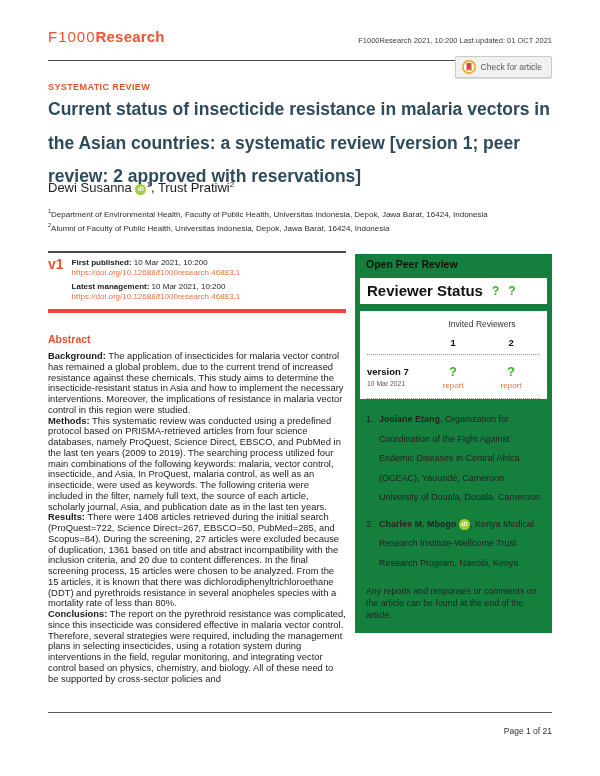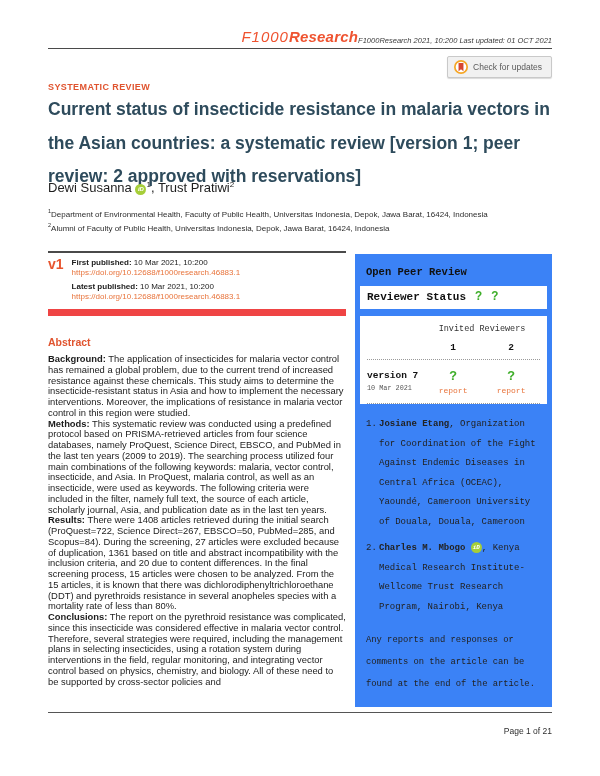--- a/index.html
+++ b/index.html
@@ -1,20 +1,20 @@
 <!DOCTYPE html>
 <html><head>
 <meta charset="utf-8">
 <style>
   * { margin:0; padding:0; box-sizing:border-box; }
   html,body { width:600px; height:776px; background:#fff; font-family:"Liberation Sans", sans-serif; color:#222; }
   .page { position:relative; width:600px; height:776px; overflow:hidden; background:#fff; }
 
   
-  .header { position:absolute; top:28px; left:48px; right:48px; display:flex; justify-content:flex-end; align-items:flex-end; border-bottom:1.5px solid #4a4a4a; padding-bottom:3px;font-style:italic; }
+  .header { position:absolute; top:28px; left:48px; right:48px; display:flex; justify-content:space-between; align-items:flex-end; border-bottom:1.5px solid #4a4a4a; padding-bottom:15px; }
   .logo { font-size:15px; color:#ef5330; letter-spacing:0.2px; }
   .logo .l1 { font-weight:400; letter-spacing:1px; }
   .logo .l2 { font-weight:700; }
   .header-meta { font-size:7.5px; color:#3c3c3c; }
 
   
   .badge { position:absolute; top:56px; right:48px; display:flex; align-items:center; gap:5px; background:#f1f1f1; border:1px solid #c9c9c9; border-radius:2px; padding:3px 9px 3px 6px; box-shadow:0 1px 1px rgba(0,0,0,.15); cursor:pointer; }
   .badge-label { font-size:8.5px; color:#5a5a5a; }
 
   
@@ -25,57 +25,57 @@
   .orcid { display:inline-block; width:11px; height:11px; border-radius:50%; background:#a6ce39; color:#fff; font-size:6px; font-weight:700; text-align:center; line-height:11px; vertical-align:1px; font-style:italic; }
   .affils { position:absolute; top:206px; left:48px; right:48px; font-size:8px; line-height:10.5px; color:#2c2c2c; }
   .affils sup { font-size:5.5px; }
 
   
   .columns { position:absolute; top:251px; left:48px; right:48px; display:flex; }
   .col-left { width:298px; }
   .col-right { width:197px; margin-left:auto; }
 
   
-  .vbox { border-top:2px solid #4a4a4a; border-bottom:7px solid #ef4444; padding:5px 0 7px; display:flex; gap:8px; }
+  .vbox { border-top:2px solid #4a4a4a; border-bottom:4px solid #ef4444; padding:5px 0 7px; display:flex; gap:8px; }
   .vnum { color:#e8552f; font-weight:700; font-size:14px; line-height:13px; }
   .vrows { font-size:8px; line-height:10px; }
   .vrow + .vrow { margin-top:4px; }
   .vlabel { font-weight:700; }
   .doi-link { color:#e8743c; text-decoration:none; display:inline-block; cursor:pointer; }
 
   
   .abstract-h { margin-top:20px; color:#e0542f; font-weight:700; font-size:10.5px; }
   .abstract-body { margin-top:6px; font-size:9.4px; line-height:10.75px; color:#1c1c1c; }
   .abs-label { font-weight:700; }
 
   
-  .pr-panel { background:#3b82f6; padding:12px 9px 12px; margin-top:3px;font-family:Liberation Mono, monospace; }
+  .pr-panel { background:#15803d; padding:4px 9px 12px; margin-top:3px; }
   .pr-title { font-size:10.5px; font-weight:700; color:#111; padding:0 2px; }
   .status-band { background:#fff; margin:8px -4px 0; padding:4px 7px 5px; display:flex; align-items:center; }
-  .status-label { font-size:11px; font-weight:700; color:#111; }
+  .status-label { font-size:15px; font-weight:700; color:#111; }
   .qmark { color:#3fae2a; font-weight:700; font-size:12px; }
   .status-band .qmark { margin-left:9px; }
   .invited-box { background:#fff; margin:7px -4px 0; padding:8px 7px 0; }
   .inv-head { margin-left:33%; text-align:center; font-size:8.5px; color:#333; }
   .inv-cols { display:flex; margin-top:8px; padding-bottom:6px; border-bottom:1px dotted #9a9a9a; }
   .inv-spacer { width:33%; }
   .inv-col { flex:1; text-align:center; font-size:9.5px; font-weight:700; color:#111; }
   .ver-row { display:flex; align-items:center; padding:7px 0 8px; border-bottom:1px dotted #9a9a9a; }
   .ver-cell { width:33%; }
   .ver-name { font-size:9.5px; font-weight:700; color:#111; }
   .ver-date { font-size:6.8px; color:#555; margin-top:3px; }
   .rep-col { flex:1; text-align:center; }
   .rep-col .qmark { font-size:13px; }
   .report-link { display:block; font-size:8px; color:#e8743c; margin-top:1px; text-decoration:none; cursor:pointer; }
   .reviewers { margin-top:11px; padding:0 2px; }
   .reviewer { position:relative; padding-left:13px; font-size:9px; line-height:19.5px; color:#222; margin-top:7px; }
   .reviewer:first-child { margin-top:0; }
   .rev-num { position:absolute; left:0; top:0; }
   .rev-name { font-weight:700; }
-  .pr-note { margin-top:12px; font-size:8.8px; line-height:22px; color:#222; padding:0 2px; }
+  .pr-note { margin-top:12px; font-size:8.8px; line-height:12px; color:#222; padding:0 2px; }
 
   
   .footer-rule { position:absolute; top:712px; left:48px; right:48px; border-top:1.5px solid #555; }
   .page-num { position:absolute; top:726px; right:48px; font-size:8.5px; color:#2e2e2e; }
 </style>
 </head>
 <body>
 
 <div class="page">
 
@@ -87,21 +87,21 @@
   </div>
 
   <div class="badge">
     <span style="display:inline-flex;">
       <svg width="14" height="14" viewBox="0 0 16 16">
         <circle cx="8" cy="8" r="8" fill="#f5a623"></circle>
         <circle cx="8" cy="8" r="6.1" fill="#ffffff"></circle>
         <path d="M5.2 3.4 h5.6 v9.4 l-2.8 -2.3 l-2.8 2.3 z" fill="#d6452f"></path>
       </svg>
     </span>
-    <span class="badge-label">Check for updates</span>
+    <span class="badge-label">Check for article</span>
   </div>
 
   <div class="type-label">SYSTEMATIC REVIEW</div>
   <h1 class="title">Current status of insecticide resistance in malaria vectors in the Asian countries: a systematic review [version 1; peer review: 2 approved with reservations]</h1>
 
   <div class="authors">
     <span>Dewi Susanna</span>
     <span class="orcid">iD</span><sup>1</sup><span>, </span><span>Trust Pratiwi</span><sup>2</sup>
   </div>
 
@@ -115,21 +115,21 @@
     <div class="col-left">
 
       <div class="vbox">
         <div class="vnum">v1</div>
         <div class="vrows">
           <div class="vrow">
             <span class="vlabel">First published:</span><span> 10 Mar 2021, 10:200</span><br>
             <a class="doi-link">https://doi.org/10.12688/f1000research.46883.1</a>
           </div>
           <div class="vrow">
-            <span class="vlabel">Latest published:</span><span> 10 Mar 2021, 10:200</span><br>
+            <span class="vlabel">Latest management:</span><span> 10 Mar 2021, 10:200</span><br>
             <a class="doi-link">https://doi.org/10.12688/f1000research.46883.1</a>
           </div>
         </div>
       </div>
 
       <div class="abstract-h">Abstract</div>
       <div class="abstract-body">
         <div><span class="abs-label">Background:</span><span> The application of insecticides for malaria vector control has remained a global problem, due to the current trend of increased resistance against these chemicals. This study aims to determine the insecticide-resistant status in Asia and how to implement the necessary interventions. Moreover, the implications of resistance in malaria vector control in this region were studied.</span></div>
         <div><span class="abs-label">Methods:</span><span> This systematic review was conducted using a predefined protocol based on PRISMA-retrieved articles from four science databases, namely ProQuest, Science Direct, EBSCO, and PubMed in the last ten years (2009 to 2019). The searching process utilized four main combinations of the following keywords: malaria, vector control, insecticide, and Asia. In ProQuest, malaria control, as well as an insecticide, were used as keywords. The following criteria were included in the filter, namely full text, the source of each article, scholarly journal, Asia, and publication date as in the last ten years.</span></div>
         <div><span class="abs-label">Results:</span><span> There were 1408 articles retrieved during the initial search (ProQuest=722, Science Direct=267, EBSCO=50, PubMed=285, and Scopus=84). During the screening, 27 articles were excluded because of duplication, 1361 based on title and abstract incompatibility with the inclusion criteria, and 20 due to content differences. In the final screening process, 15 articles were chosen to be analyzed. From the 15 articles, it is known that there was dichlorodiphenyltrichloroethane (DDT) and pyrethroids resistance in several anopheles species with a mortality rate of less than 80%.</span></div>

